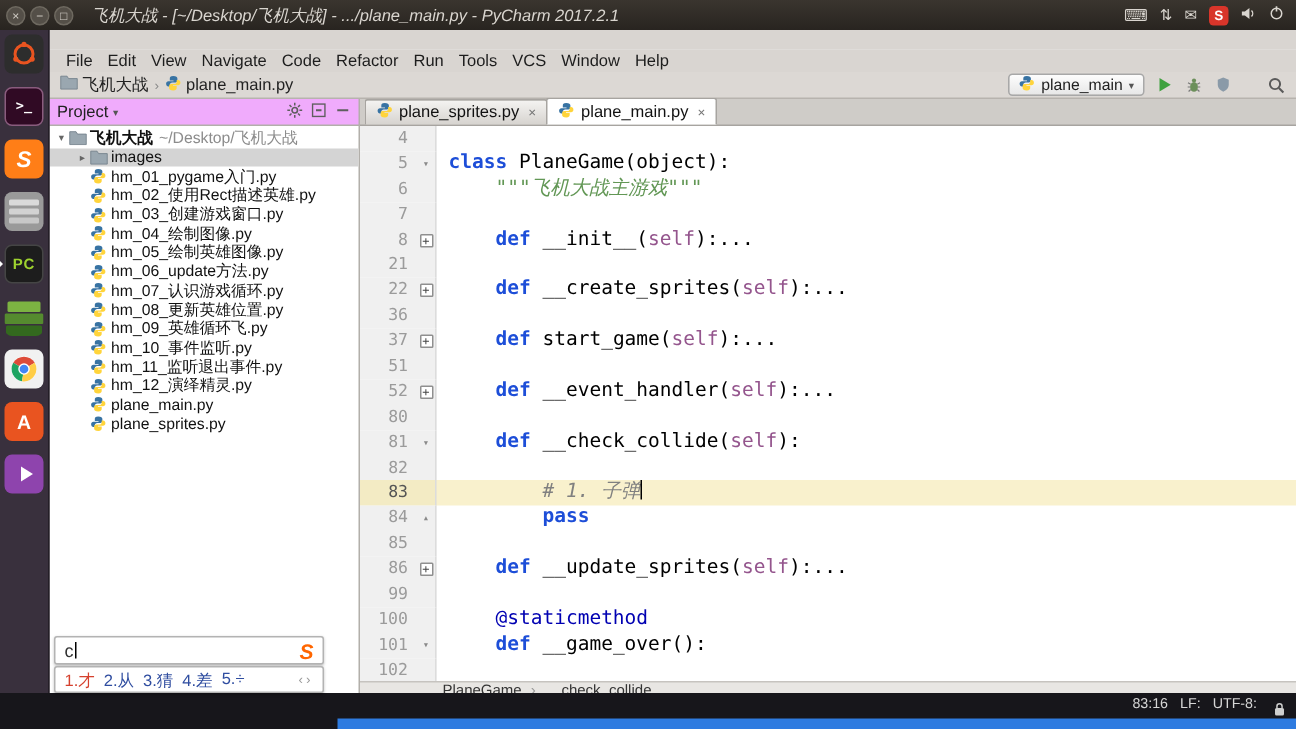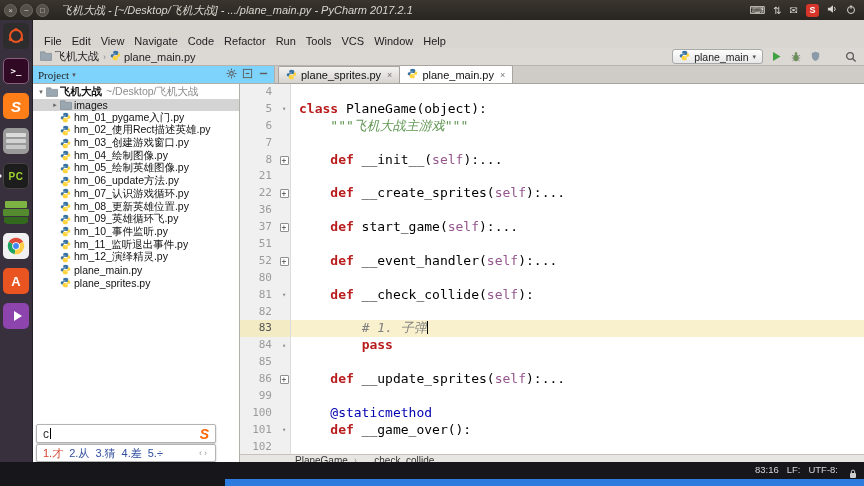--- a/index.html
+++ b/index.html
@@ -39,22 +39,22 @@
   .crumb-sep { color:#8a8a8a; font-size:9px; }
   .run-cluster { margin-left:auto; display:flex; align-items:center; gap:8px; }
   .run-select { display:flex; align-items:center; gap:4px; height:15px; padding:0 6px;
                 background:linear-gradient(#fdfdfd,#e7e7e7); border:1px solid #a8a8a8; border-radius:3px; font-size:10.5px; }
   .caret-down { font-size:7px; color:#555; }
   .tb-btn { display:flex; align-items:center; }
   .tb-btn.mag { margin-left:16px; }
 
   
   .second-row { display:flex; height:18px; }
-  .panel-header { width:242px; background:#7dd3fc; border-right:1px solid #b2afaa; border-bottom:1px solid #b2afaa;
-                  display:flex; align-items:center; font-size:11px; padding:0 5px; color:#222;font-family:Liberation Serif, serif; }
+  .panel-header { width:207px; background:#f0abfc; border-right:1px solid #b2afaa; border-bottom:1px solid #b2afaa;
+                  display:flex; align-items:center; font-size:11px; padding:0 5px; color:#222; }
   .ph-caret { font-size:7px; color:#555; margin-left:3px; }
   .ph-icons { margin-left:auto; display:flex; align-items:center; gap:5px; }
   .tabs { flex:1; background:#cfccc8; border-bottom:1px solid #a7a4a0; display:flex; align-items:flex-end; padding-left:3px; }
   .tab { display:flex; align-items:center; gap:4px; height:17px; padding:0 7px; font-size:11px;
          border:1px solid #a7a4a0; border-bottom:none; border-radius:2px 2px 0 0; margin-right:-1px;
          background:linear-gradient(#f4f3f1,#d6d3cf); color:#111; }
   .tab.active { background:#ffffff; height:18px; }
   .tab-close { color:#777; font-size:9px; margin-left:2px; }
 
   
@@ -74,21 +74,21 @@
   .code-line { display:flex; height:16.9px; line-height:16.9px; }
   .gutter { width:38px; flex:0 0 38px; background:#f0f0f0; color:#9b9b9b; text-align:right;
             padding-right:6px; font-size:11px; }
   .foldcol { width:13px; flex:0 0 13px; background:#f0f0f0; border-right:1px solid #dcdcdc;
              display:flex; align-items:center; justify-content:center; color:#8a8a8a; font-size:7px; }
   .fm-plus { width:9px; height:9px; border:1px solid #8f8f8f; background:#fff; border-radius:1px;
              font-size:8px; line-height:7px; text-align:center; color:#444; }
   .code-text { padding-left:8px; white-space:pre; color:#000; }
   .code-line.current { background:#f9f1cd; }
   .code-line.current .gutter, .code-line.current .foldcol { background:#f3ebc4; color:#555; }
-  .kw { color:#b91c1c; font-weight:bold; }
+  .kw { color:#1d4ed8; font-weight:bold; }
   .doc { color:#629755; font-style:italic; }
   .cmt { color:#808080; font-style:italic; }
   .self { color:#94558d; }
   .dec { color:#0000b2; }
   .p { color:#000; }
   .caret { display:inline-block; width:1px; height:13px; background:#000; vertical-align:-2px;
            animation:blink 1.1s steps(1) infinite; }
   @keyframes blink { 50% { opacity:0; } }
   .breadcrumbs { height:12px; background:#e8e6e3; border-top:1px solid #c6c3bf; display:flex;
                  align-items:center; gap:6px; padding-left:55px; font-size:10px; color:#333; }

